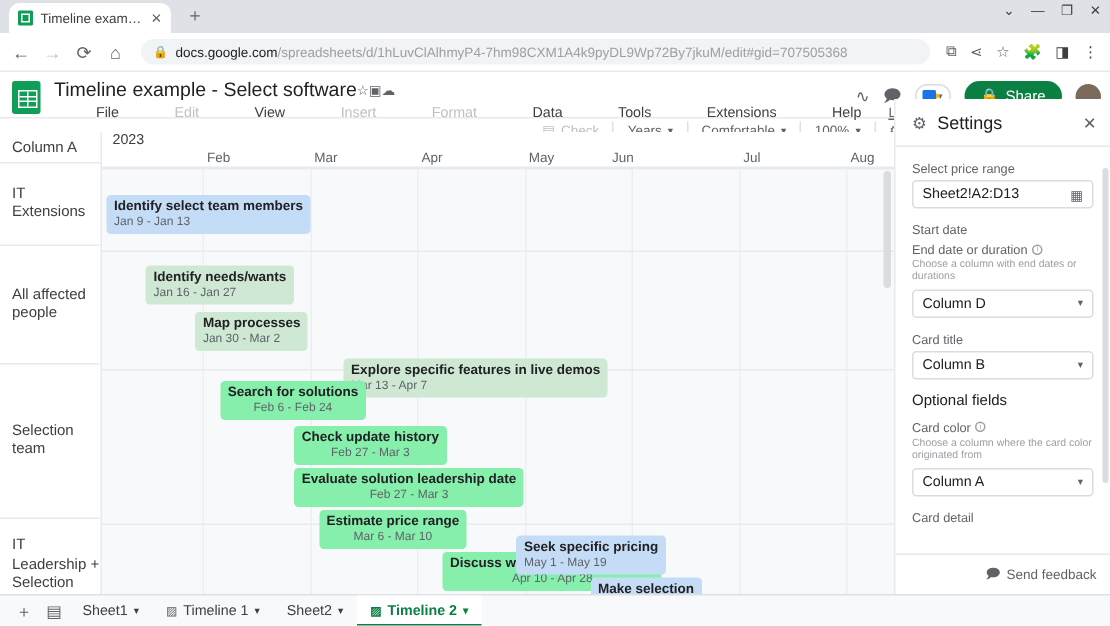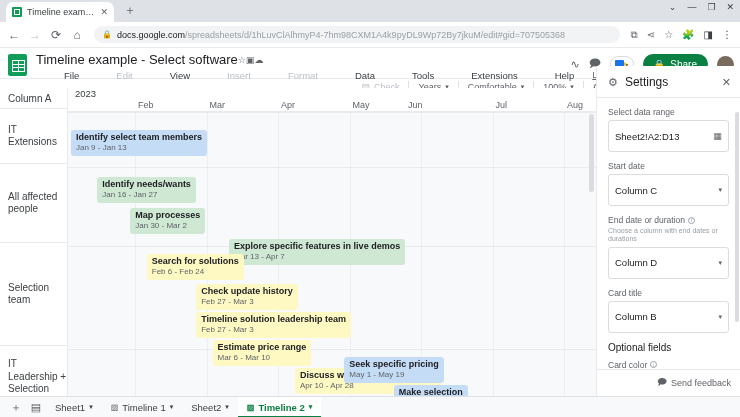--- a/index.html
+++ b/index.html
@@ -131,41 +131,41 @@
   .hline { position:absolute; left:0; right:0; height:1px; background:#e8eaed; }
 
   .card {
     position:absolute; border-radius:3px; padding:2px 5px 3px 5px; min-width:22px;
     line-height:1.15; white-space:nowrap;
   }
   .card .t { font-size:9px; color:#202124; font-weight:bold; }
   .card .d { font-size:8px; color:#5f6368; margin-top:1px; }
   .card.blue  { background:#c5dcf7; }
   .card.green { background:#cfe8d4; }
-  .card.orange{ background:#fef9c3; }
+  .card.orange{ background:#86efac;text-align:center; }
 
   
   .vscroll { position:absolute; right:2px; top:26px; width:5px; height:78px; background:#dadce0; border-radius:3px; }
 
   
   .settings {
     position:absolute; right:0; top:66px; width:144px; bottom:21px;
     background:#fff; border-left:1px solid #e8eaed; z-index:5;
     display:flex; flex-direction:column;
   }
   .set-head { display:flex; align-items:center; gap:7px; padding:9px 9px 8px 11px;
     border-bottom:1px solid #e8eaed; }
   .set-title { font-size:12px; color:#202124; flex:1 1 auto; }
   .set-close { font-size:11px; color:#5f6368; }
   .gear { font-size:11px; color:#5f6368; }
   .set-scroll { flex:1 1 auto; overflow:hidden; padding:9px 11px 0 11px; position:relative; }
   .flabel { font-size:8.5px; color:#5f6368; margin-bottom:3px; display:flex; align-items:center; gap:3px; }
   .fhint { font-size:7px; color:#9aa0a6; margin:-1px 0 3px 0; line-height:1.2; }
   .finput {
-    height:32px; border:1px solid #dadce0; border-radius:3px; display:flex;
+    height:19px; border:1px solid #dadce0; border-radius:3px; display:flex;
     align-items:center; padding:0 6px; font-size:9.5px; color:#202124; margin-bottom:9px;
     justify-content:space-between; background:#fff;
   }
   .fcaret { font-size:7px; color:#5f6368; }
   .grid-ico { font-size:9px; color:#5f6368; }
   .sect { font-size:10px; color:#202124; margin:3px 0 7px 0; }
   .infoi { width:7px; height:7px; border:1px solid #9aa0a6; border-radius:50%;
     font-size:5px; color:#9aa0a6; display:inline-flex; align-items:center; justify-content:center; }
   .set-foot { border-top:1px solid #e8eaed; padding:5px 9px; display:flex; justify-content:flex-end;
     align-items:center; gap:4px; font-size:9px; color:#5f6368; }
@@ -349,21 +349,21 @@
           </div>
           <div class="card orange" style="left: 78.7599px; top: 142px;">
             <div class="t">Search for solutions</div>
             <div class="d">Feb 6 - Feb 24</div>
           </div>
           <div class="card orange" style="left: 128.151px; top: 172px;">
             <div class="t">Check update history</div>
             <div class="d">Feb 27 - Mar 3</div>
           </div>
           <div class="card orange" style="left: 128.151px; top: 200px;">
-            <div class="t">Timeline solution leadership team</div>
+            <div class="t">Evaluate solution leadership date</div>
             <div class="d">Feb 27 - Mar 3</div>
           </div>
           <div class="card orange" style="left: 144.615px; top: 228px;">
             <div class="t">Estimate price range</div>
             <div class="d">Mar 6 - Mar 10</div>
           </div>
           <div class="card orange" style="left: 226.934px; top: 256px;">
             <div class="t">Discuss with current customers</div>
             <div class="d">Apr 10 - Apr 28</div>
           </div>
@@ -379,31 +379,27 @@
     </div>
   </div>
 
   <div class="settings">
     <div class="set-head">
       <span class="gear">⚙</span>
       <span class="set-title">Settings</span>
       <span class="set-close">✕</span>
     </div>
     <div class="set-scroll">
-      <div class="flabel">Select data range</div>
+      <div class="flabel">Select price range</div>
       <div class="finput">
         <span>Sheet2!A2:D13</span>
         <span class="grid-ico">▦</span>
       </div>
 
       <div class="flabel">Start date</div>
-      <div class="finput">
-        <span>Column C</span>
-        <span class="fcaret">▾</span>
-      </div>
 
       <div class="flabel">
         <span>End date or duration</span>
         <span class="infoi">i</span>
       </div>
       <div class="fhint">Choose a column with end dates or durations</div>
       <div class="finput">
         <span>Column D</span>
         <span class="fcaret">▾</span>
       </div>

